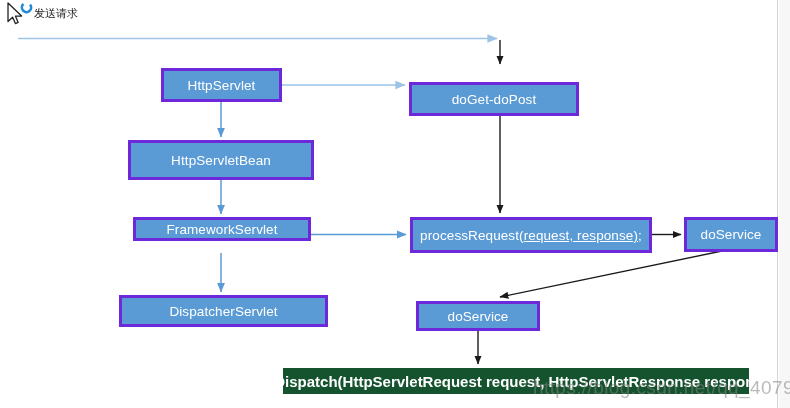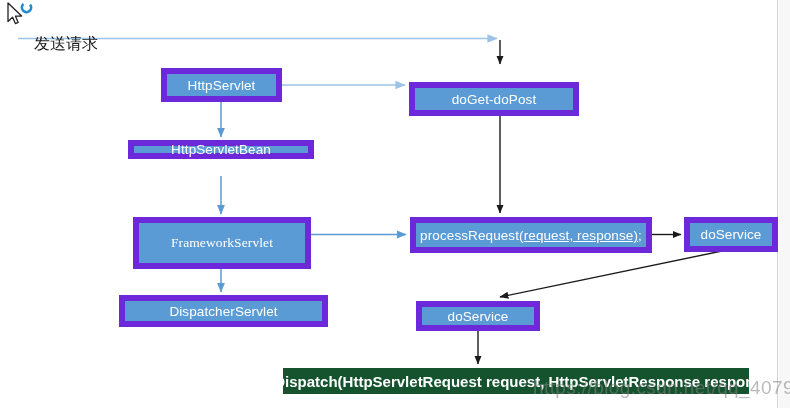--- a/index.html
+++ b/index.html
@@ -41,21 +41,21 @@
     top: 0;
     left: 0;
     width: 790px;
     height: 408px;
   }
   
   .node {
     position: absolute;
     box-sizing: border-box;
     background: #5B9BD5;
-    border: 6px solid #6d28d9;
+    border: 3px solid #6d28d9;
     color: #ffffff;
     display: flex;
     align-items: center;
     justify-content: center;
     font-size: 13.5px;
     letter-spacing: .1px;
     white-space: nowrap;
     z-index: 3;
   }
   .node .u { text-decoration: underline; text-align: right; }
@@ -74,25 +74,24 @@
     font-size: 15px;
     font-weight: bold;
     white-space: nowrap;
     z-index: 4;
   }
   
   #flow-label {
     position: absolute;
     left: 34px;
     top: 6px;
-    font-size: 16px;
+    font-size: 11px;
     color: #1a1a1a;
     white-space: nowrap;
     z-index: 3;
-    margin-top: 28px;
   }
   
   #cursor {
     position: absolute;
     left: 6px;
     top: 2px;
     width: 34px;
     height: 26px;
     z-index: 6;
   }
@@ -175,25 +174,25 @@
   <div id="flow-label">发送请求</div>
 
   <div class="node" style="left:161px;top:68px;width:121px;height:34px;">
     <span>HttpServlet</span>
   </div>
 
   <div class="node" style="left:409px;top:68px;width:170px;height:34px;margin-top:14px;">
     <span>doGet-doPost</span>
   </div>
 
-  <div class="node" style="left:128px;top:140px;width:186px;height:19px;">
+  <div class="node" style="left:128px;top:140px;width:186px;height:40px;">
     <span>HttpServletBean</span>
   </div>
 
-  <div class="node" style="left:133px;top:217px;width:178px;height:52px;font-family:Liberation Serif, serif;">
+  <div class="node" style="left:133px;top:217px;width:178px;height:24px;">
     <span>FrameworkServlet</span>
   </div>
 
   <div class="node" style="left:410px;top:217px;width:242px;height:36px;">
     <span>processRequest(</span>
       <span class="u">request, response);</span>
   </div>
 
   <div class="node" style="left:684px;top:217px;width:94px;height:35px;">
     <span>doService</span>

